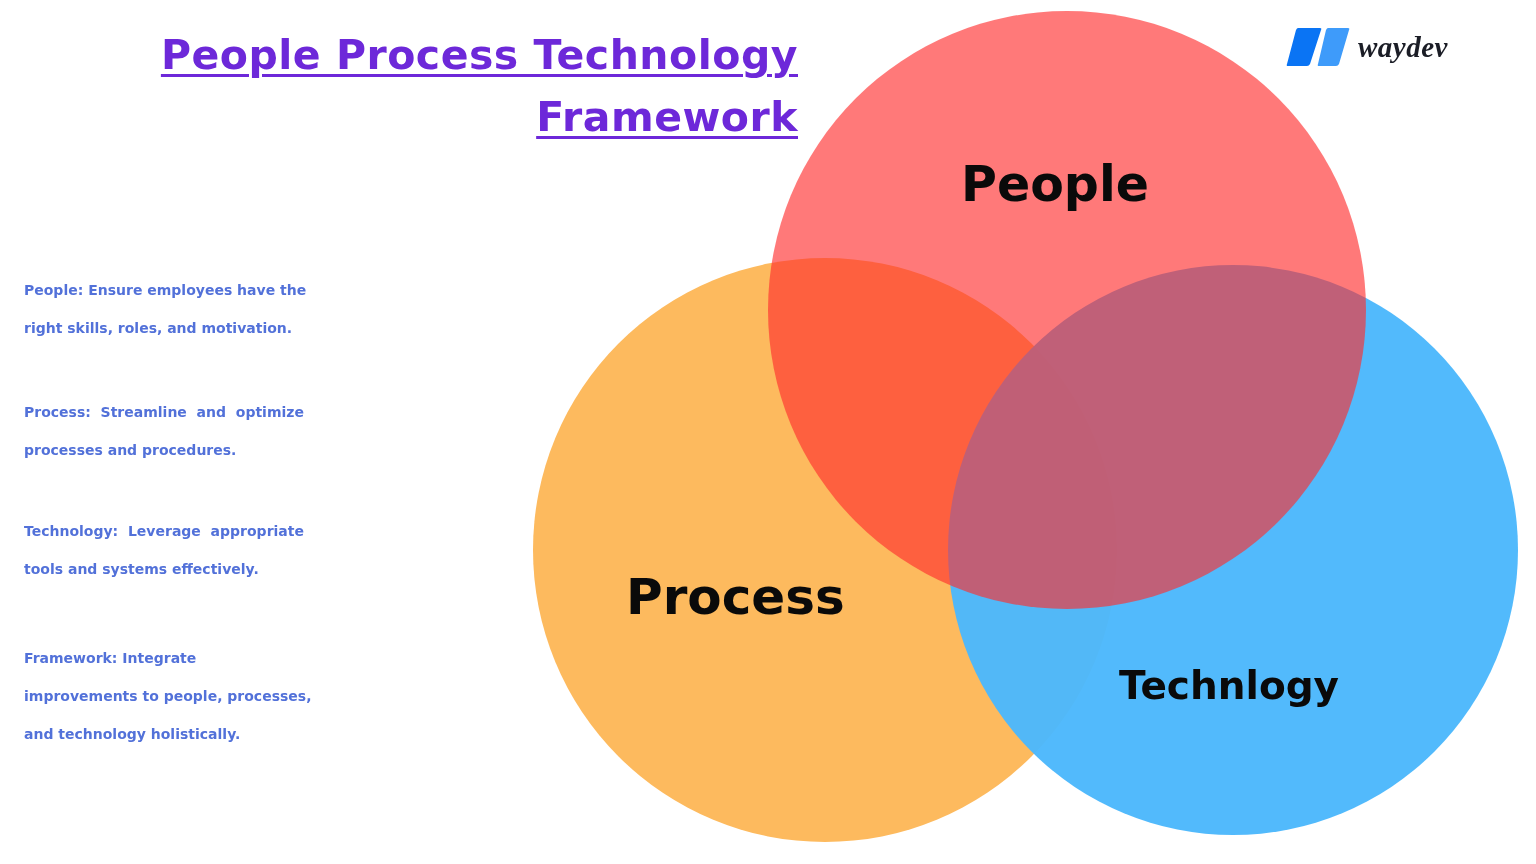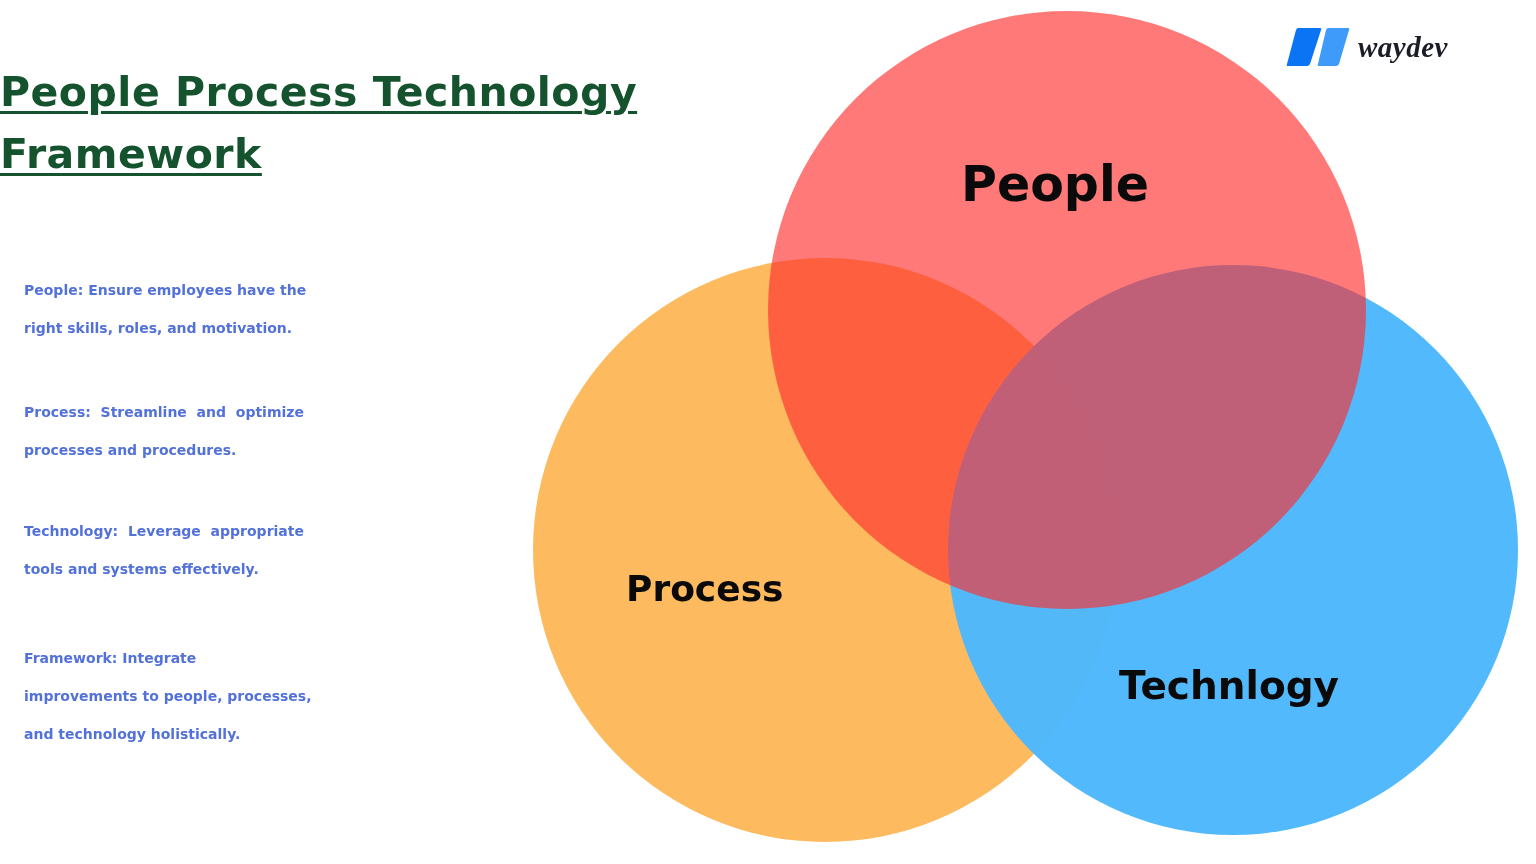--- a/index.html
+++ b/index.html
@@ -14,31 +14,30 @@
     position: relative;
     width: 1536px;
     height: 864px;
     background: #ffffff;
   }
   .title {
     position: absolute;
     left: 0;
     top: 24px;
     width: 798px;
-    text-align: left;
+    text-align: right;
     font-family: "DejaVu Sans", sans-serif;
     font-weight: bold;
     font-size: 41px;
     line-height: 62px;
-    color: #14532d;
+    color: #6d28d9;
     text-decoration: underline;
     text-decoration-thickness: 3px;
     text-underline-offset: 5px;
     letter-spacing: 0.5px;
-    margin-top: 37px;
   }
   .title span { display: block; }
   .logo {
     position: absolute;
     left: 1286px;
     top: 26px;
     height: 42px;
     display: flex;
     align-items: center;
   }
@@ -118,16 +117,16 @@
     <div>and technology holistically.</div>
   </div>
 
   <svg class="venn" width="1536" height="864" viewBox="0 0 1536 864">
     <circle cx="825" cy="550" r="292" fill="#FDBA5E"></circle>
     <circle cx="1233" cy="550" r="285" fill="#4CB8FC" fill-opacity="0.97"></circle>
     <circle cx="1067" cy="310" r="299" fill="#FF2D2D" fill-opacity="0.64"></circle>
   </svg>
 
   <div class="circle-label" style="left:961px; top:156px; font-size:49px;">People</div>
-  <div class="circle-label" style="left:626px; top:568px; font-size:36px;">Process</div>
+  <div class="circle-label" style="left:626px; top:568px; font-size:50px;">Process</div>
   <div class="circle-label" style="left:1119px; top:663px; font-size:39px;">Technlogy</div>
 
 </div>
 
 </body></html>

